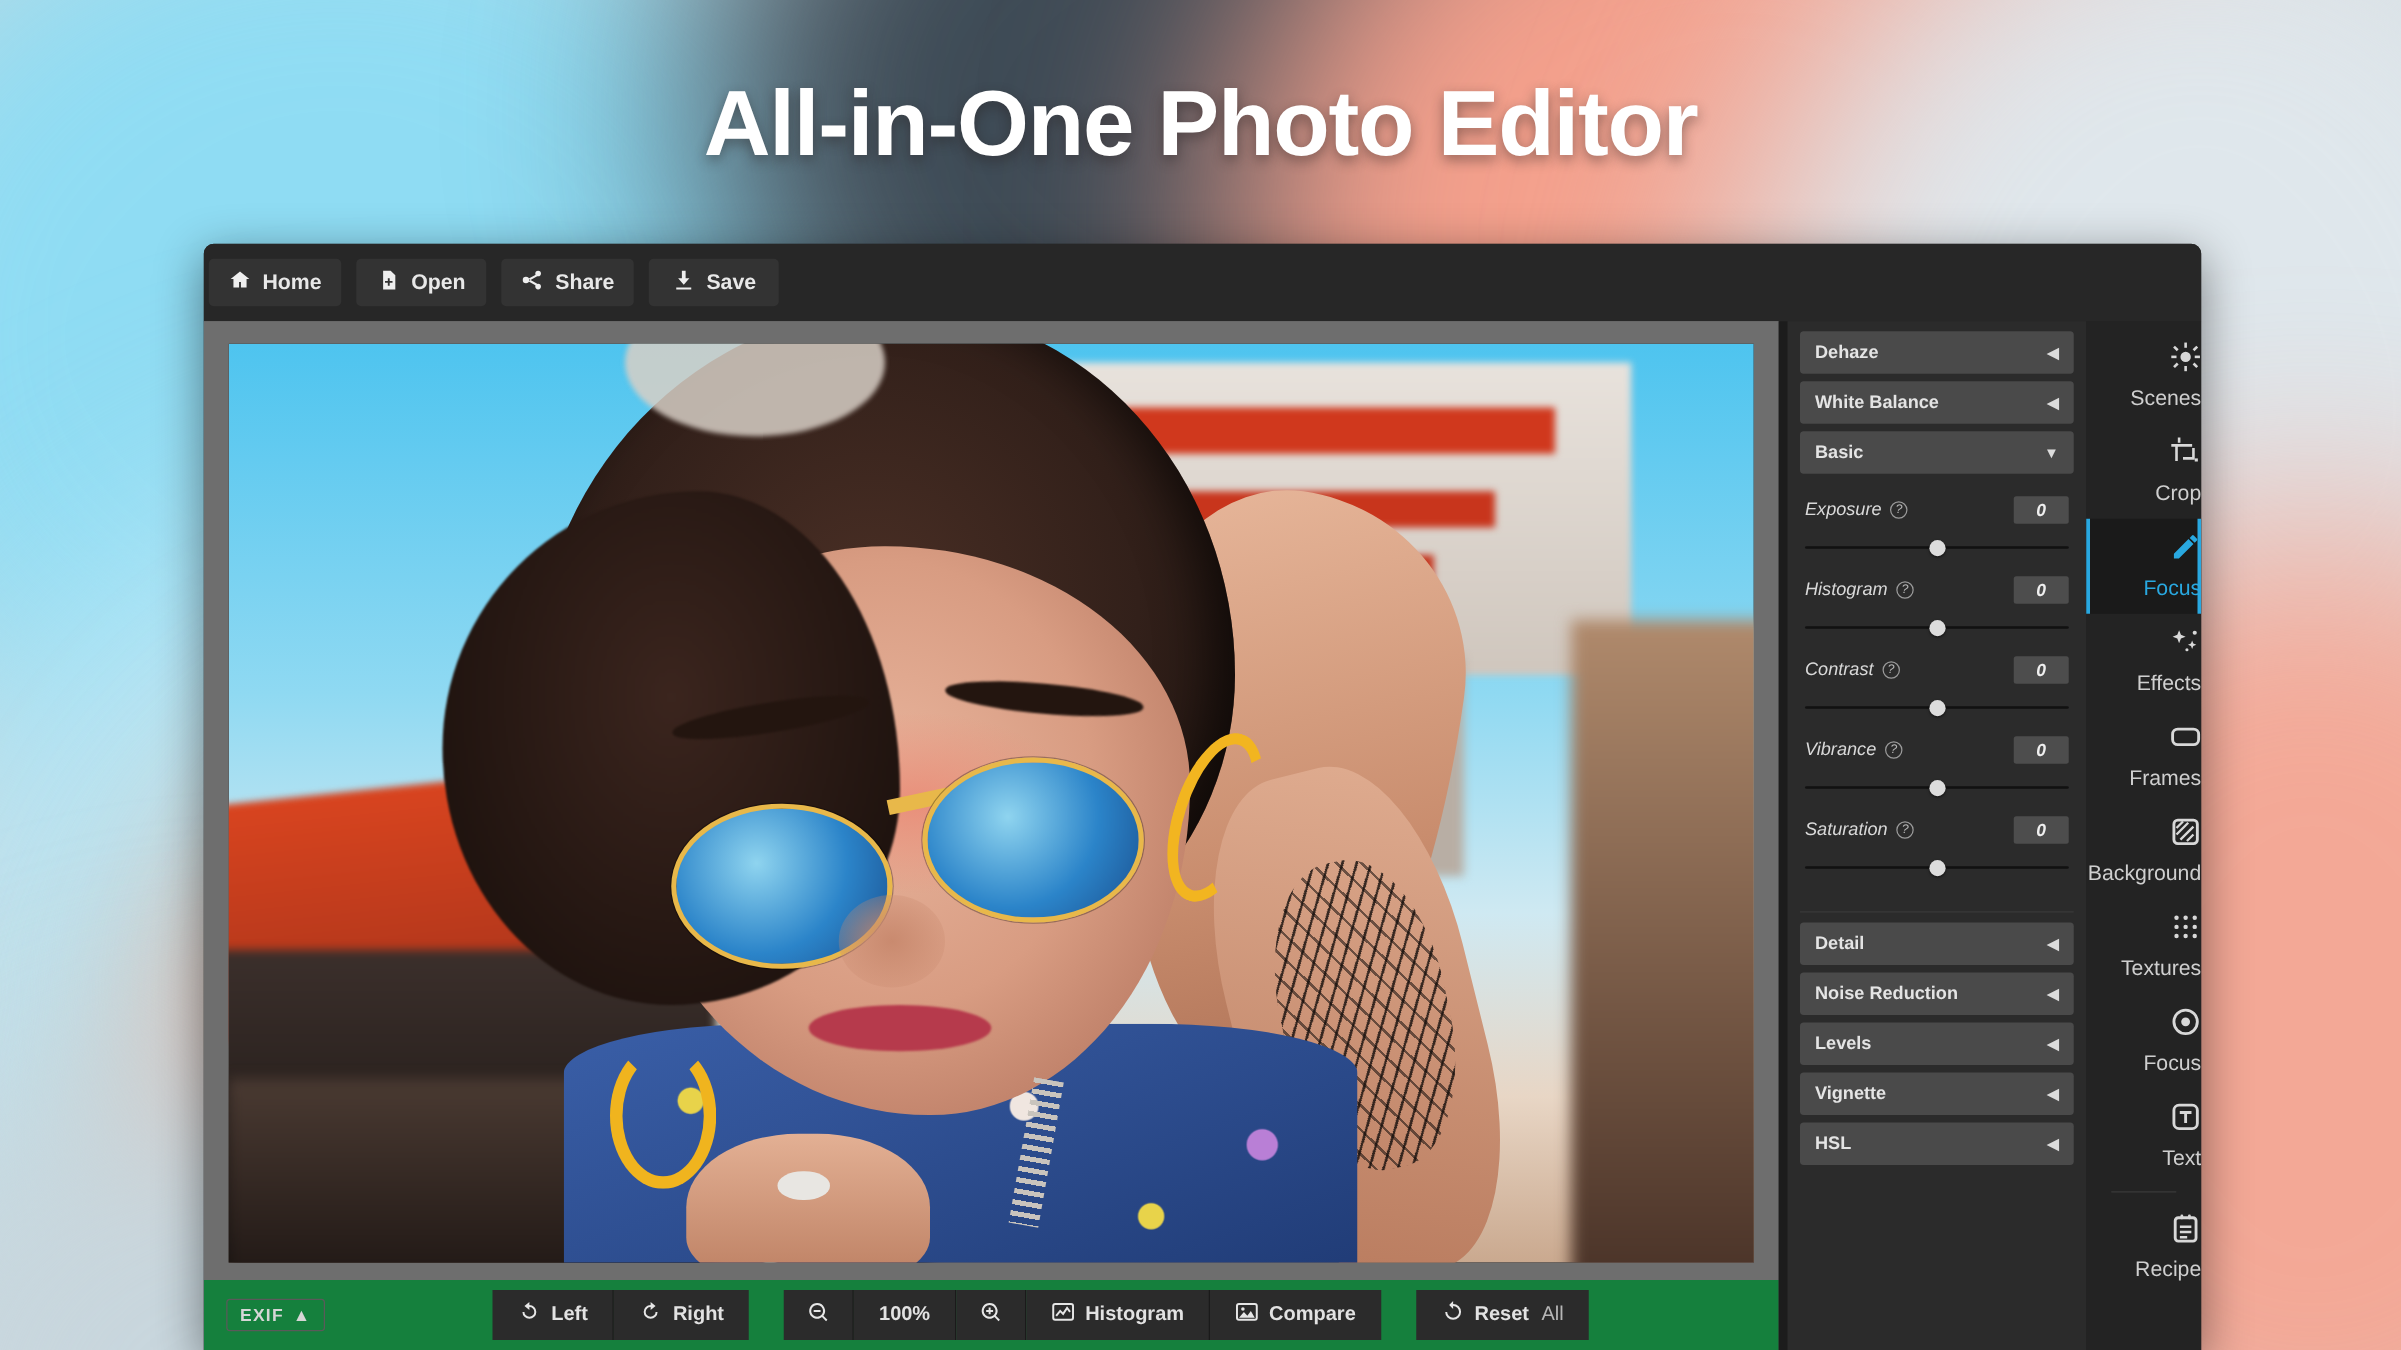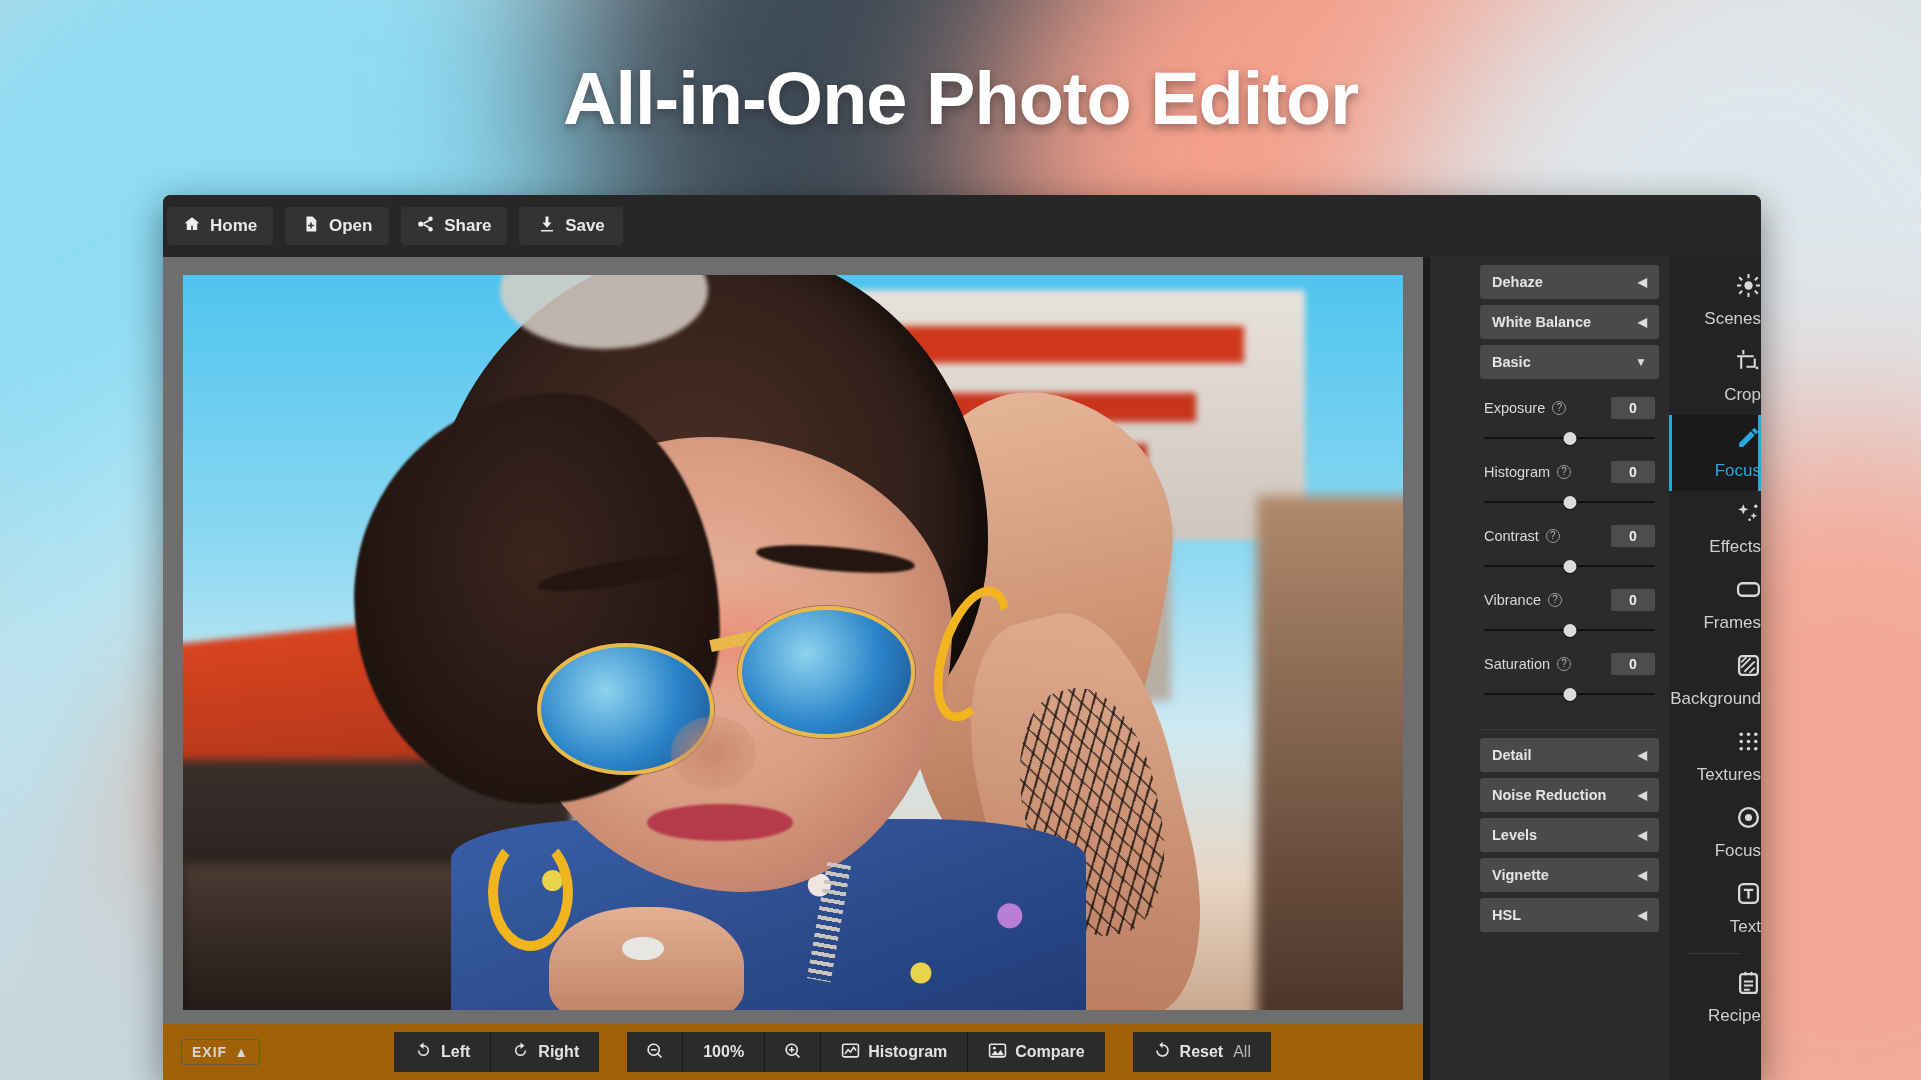--- a/index.html
+++ b/index.html
@@ -187,21 +187,21 @@
   .hand {
     left:30%; top:86%; width:16%; height:16%;
     background:linear-gradient(180deg,#e3b094,#bd8063);
     border-radius:46% 46% 30% 30% / 50% 50% 30% 30%;
   }
   .ring { left:36%; top:90%; width:3.4%; height:3.2%; background:#e8e6e2; border-radius:50%; }
   .chain { left:52%; top:80%; width:2%; height:16%; background:repeating-linear-gradient(180deg,#c9c4bd 0 4px, rgba(0,0,0,0) 4px 9px); transform:rotate(10deg); }
 
   
   #statusbar {
-    height:56px; flex:0 0 56px; background:#a16207;
+    height:56px; flex:0 0 56px; background:#15803d;
     display:flex; align-items:center;
     padding:0 18px;
   }
   .exif-btn {
     height:26px; border:1px solid #5a5a5a; border-radius:3px;
     color:#d6d6d6; font-size:14px; font-weight:bold;
     display:flex; align-items:center; gap:7px; padding:0 10px;
     letter-spacing:1px; cursor:pointer;
   }
   #status-center { flex:1; display:flex; align-items:center; justify-content:center; }
@@ -219,34 +219,34 @@
   .sb-sep { width:28px; }
   .reset-all { color:#b6b6b6; font-weight:normal; margin-left:2px; }
 
   
   #rail-wrap { display:flex; flex:0 0 auto; }
   #panel {
     width:246px; background:#2b2b2b;
     display:flex; flex-direction:column;
     border-left:7px solid #1c1c1c;
   }
-  #panel-scroll { flex:1; overflow:hidden; padding:8px 0 0 0;margin-left:40px; }
+  #panel-scroll { flex:1; overflow:hidden; padding:8px 0 0 0; }
 
   .section-head {
     height:34px; margin:0 10px 6px 10px;
     background:#4a4a4a; border-radius:3px;
     display:flex; align-items:center; justify-content:space-between;
     padding:0 12px;
     color:#e4e4e4; font-size:14.5px; font-weight:bold;
     cursor:pointer;
   }
   .section-head .arr { font-size:12px; color:#dcdcdc; }
 
   .sliders { padding:8px 0 6px 0; }
-  .slider-row { margin:0 0 4px 0; padding:0 14px; }
+  .slider-row { margin:0 0 4px 0; padding:0 14px;font-style:italic; }
   .slider-top { display:flex; align-items:center; justify-content:space-between; height:30px; }
   .slider-label { display:flex; align-items:center; gap:7px; color:#d9d9d9; font-size:14.5px; }
   .qmark {
     width:14px; height:14px; border:1px solid #9a9a9a; border-radius:50%;
     color:#b5b5b5; font-size:10px; line-height:12px; text-align:center;
     cursor:pointer;
   }
   .val-box {
     width:44px; height:22px; background:#4d4d4d; border-radius:2px;
     color:#efefef; font-size:14px; font-weight:bold;

